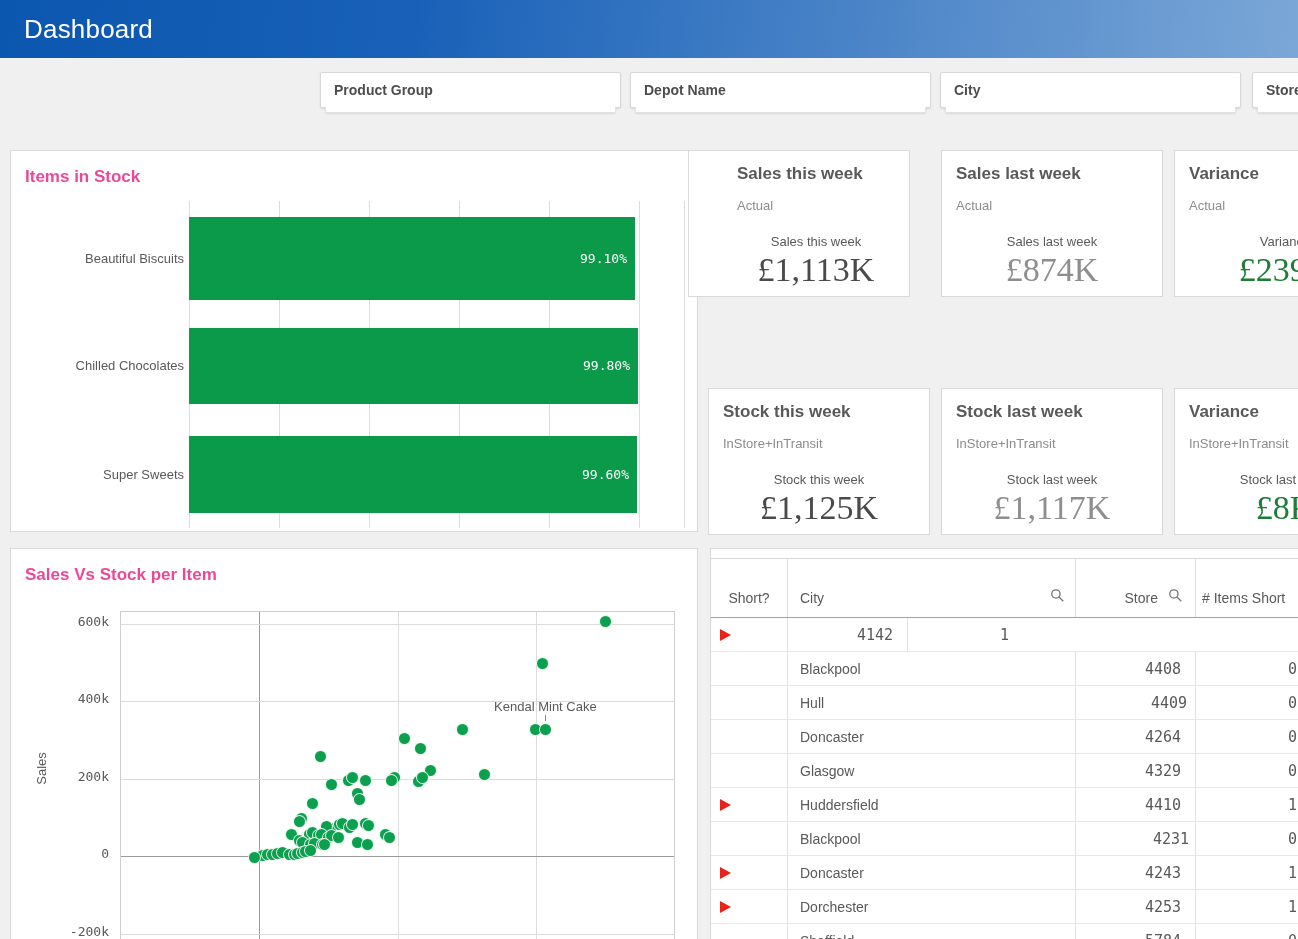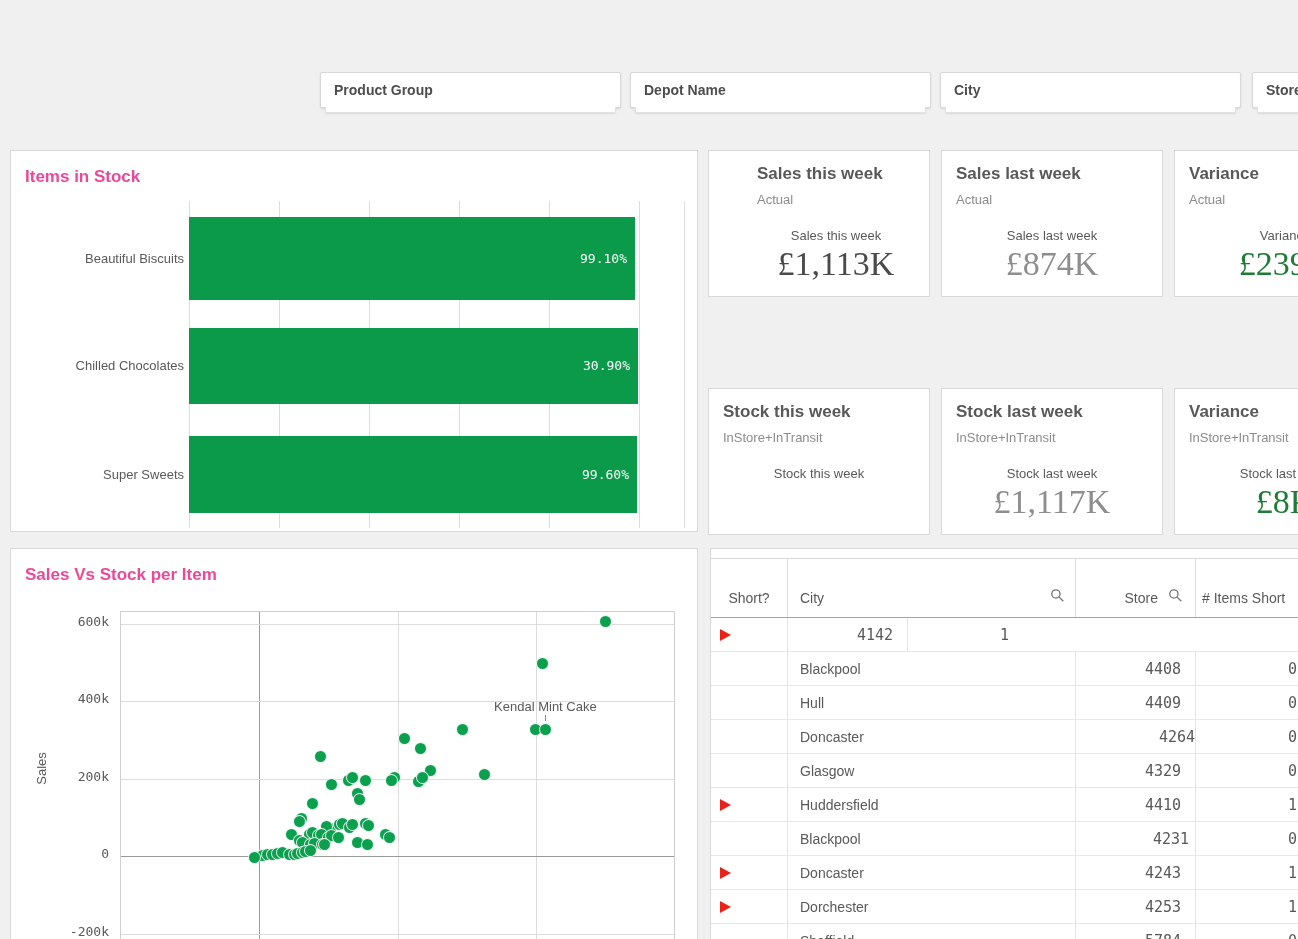--- a/index.html
+++ b/index.html
@@ -64,47 +64,50 @@
       border-right:1px solid #e3e3e3;overflow:hidden;}
   .td:last-child{border-right:none;}
   .tri{width:0;height:0;border-top:6px solid transparent;border-bottom:6px solid transparent;
        border-left:11px solid #e8231a;margin-left:9px;}
   .num{font-family:"DejaVu Sans Mono",monospace;font-size:15px;}
 
   
   .kpi-card{position:absolute;width:222px;height:147px;background:#fff;border:1px solid #d9d9d9;
             box-sizing:border-box;padding:13px 14px;}
   .kpi-title{font-size:17px;font-weight:bold;color:#595959;}
-  .kpi-subtitle{font-size:13px;color:#8c8c8c;margin-top:8px;}
+  .kpi-subtitle{font-size:13px;color:#8c8c8c;margin-top:14px;}
   .kpi-measure-label{margin-top:21px;text-align:center;font-size:13px;color:#595959;white-space:nowrap;}
   .kpi-value{text-align:center;font-size:34px;line-height:40px;margin-top:1px;
              font-family:Liberation Serif, serif;white-space:nowrap;}
 </style>
 </head>
 <body>
 
 <div class="page" id="page">
 
+  <div class="header">
+    <div class="header-title">Dashboard</div>
+  </div>
 
   <div class="panel" id="bar-panel">
     <div class="panel-title">Items in Stock</div>
     <div id="bar-plot" style="position:absolute;left:0;top:0;right:0;bottom:0;">
         <div class="vgrid" style="left: 178px; top: 50px; height: 327px;"></div>
         <div class="vgrid" style="left: 268px; top: 50px; height: 327px;"></div>
         <div class="vgrid" style="left: 358px; top: 50px; height: 327px;"></div>
         <div class="vgrid" style="left: 448px; top: 50px; height: 327px;"></div>
         <div class="vgrid" style="left: 538px; top: 50px; height: 327px;"></div>
         <div class="vgrid" style="left: 628px; top: 50px; height: 327px;"></div>
         <div class="vgrid" style="left: 673px; top: 50px; height: 327px;"></div>
         <div class="hbar" style="left: 178px; top: 66px; height: 83px; width: 446px; background: rgb(10, 154, 74);">
           <span class="hbar-label mono" style="line-height: 83px;">99.10%</span>
         </div>
         <div class="bar-cat" style="top: 66px; height: 83px; line-height: 83px;">Beautiful Biscuits</div>
         <div class="hbar" style="left: 178px; top: 177px; height: 76px; width: 449px; background: rgb(10, 154, 74);">
-          <span class="hbar-label mono" style="line-height: 76px;">30.90%</span>
+          <span class="hbar-label mono" style="line-height: 76px;">99.80%</span>
         </div>
         <div class="bar-cat" style="top: 177px; height: 76px; line-height: 76px;">Chilled Chocolates</div>
         <div class="hbar" style="left: 178px; top: 285px; height: 77px; width: 448px; background: rgb(10, 154, 74);">
           <span class="hbar-label mono" style="line-height: 77px;">99.60%</span>
         </div>
         <div class="bar-cat" style="top: 285px; height: 77px; line-height: 77px;">Super Sweets</div>
       </div>
   </div>
 
   <div class="panel" id="scatter-panel">
@@ -228,27 +231,27 @@
         </div>
         <div class="tbl-row">
           <div class="td" style="width: 77px;"></div>
           <div class="td" style="width: 288px; padding-left: 12px;">Blackpool</div>
           <div class="td num" style="width: 120px; justify-content: flex-end; padding-right: 14px;">4408</div>
           <div class="td num" style="width: 115px; justify-content: flex-end; padding-right: 14px;">0</div>
         </div>
         <div class="tbl-row">
           <div class="td" style="width: 77px;"></div>
           <div class="td" style="width: 288px; padding-left: 12px;">Hull</div>
-          <div class="td num" style="width: 120px; justify-content: flex-end; padding-right: 14px;">4409</div>
+          <div class="td num" style="width: 120px; justify-content: flex-end; padding-right: 8px;">4409</div>
           <div class="td num" style="width: 115px; justify-content: flex-end; padding-right: 14px;">0</div>
         </div>
         <div class="tbl-row">
           <div class="td" style="width: 77px;"></div>
           <div class="td" style="width: 288px; padding-left: 12px;">Doncaster</div>
-          <div class="td num" style="width: 120px; justify-content: flex-end; ">4264</div>
+          <div class="td num" style="width: 120px; justify-content: flex-end; padding-right: 14px;">4264</div>
           <div class="td num" style="width: 115px; justify-content: flex-end; padding-right: 14px;">0</div>
         </div>
         <div class="tbl-row">
           <div class="td" style="width: 77px;"></div>
           <div class="td" style="width: 288px; padding-left: 12px;">Glasgow</div>
           <div class="td num" style="width: 120px; justify-content: flex-end; padding-right: 14px;">4329</div>
           <div class="td num" style="width: 115px; justify-content: flex-end; padding-right: 14px;">0</div>
         </div>
         <div class="tbl-row">
           <div class="td" style="width: 77px;">
@@ -294,21 +297,21 @@
     </div>
     <div class="filter-box" style="left: 630px;">
       <span class="filter-label">Depot Name</span>
     </div>
     <div class="filter-box" style="left: 940px;">
       <span class="filter-label">City</span>
     </div>
     <div class="filter-box" style="left: 1252px;">
       <span class="filter-label">Store</span>
     </div>
-    <div class="kpi-card" style="left: 708px; top: 150px; padding-left: 48px;">
+    <div class="kpi-card" style="left: 688px; top: 150px; padding-left: 48px;">
       <div class="kpi-title">Sales this week</div>
       <div class="kpi-subtitle">Actual</div>
       <div class="kpi-measure-label">Sales this week</div>
       <div class="kpi-value" style="color: rgb(74, 74, 74);">£1,113K</div>
     </div>
     <div class="kpi-card" style="left: 941px; top: 150px;">
       <div class="kpi-title">Sales last week</div>
       <div class="kpi-subtitle">Actual</div>
       <div class="kpi-measure-label">Sales last week</div>
       <div class="kpi-value" style="color: rgb(142, 142, 142);">£874K</div>
@@ -316,20 +319,21 @@
     <div class="kpi-card" style="left: 1174px; top: 150px;">
       <div class="kpi-title">Variance</div>
       <div class="kpi-subtitle">Actual</div>
       <div class="kpi-measure-label">Variance</div>
       <div class="kpi-value" style="color: rgb(29, 124, 53);">£239K</div>
     </div>
     <div class="kpi-card" style="left: 708px; top: 388px;">
       <div class="kpi-title">Stock this week</div>
       <div class="kpi-subtitle">InStore+InTransit</div>
       <div class="kpi-measure-label">Stock this week</div>
+      <div class="kpi-value" style="color: rgb(74, 74, 74);">£1,125K</div>
     </div>
     <div class="kpi-card" style="left: 941px; top: 388px;">
       <div class="kpi-title">Stock last week</div>
       <div class="kpi-subtitle">InStore+InTransit</div>
       <div class="kpi-measure-label">Stock last week</div>
       <div class="kpi-value" style="color: rgb(142, 142, 142);">£1,117K</div>
     </div>
     <div class="kpi-card" style="left: 1174px; top: 388px;">
       <div class="kpi-title">Variance</div>
       <div class="kpi-subtitle">InStore+InTransit</div>

